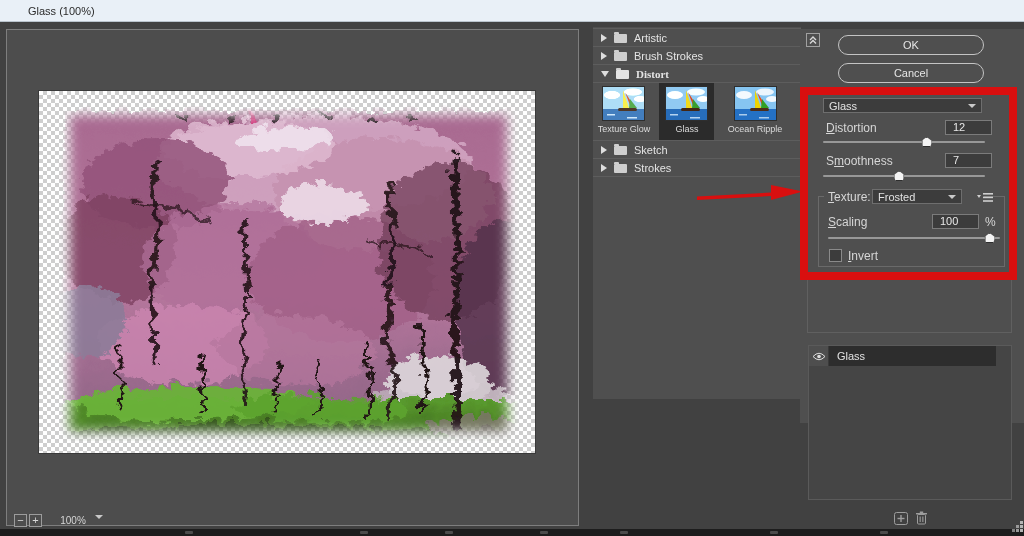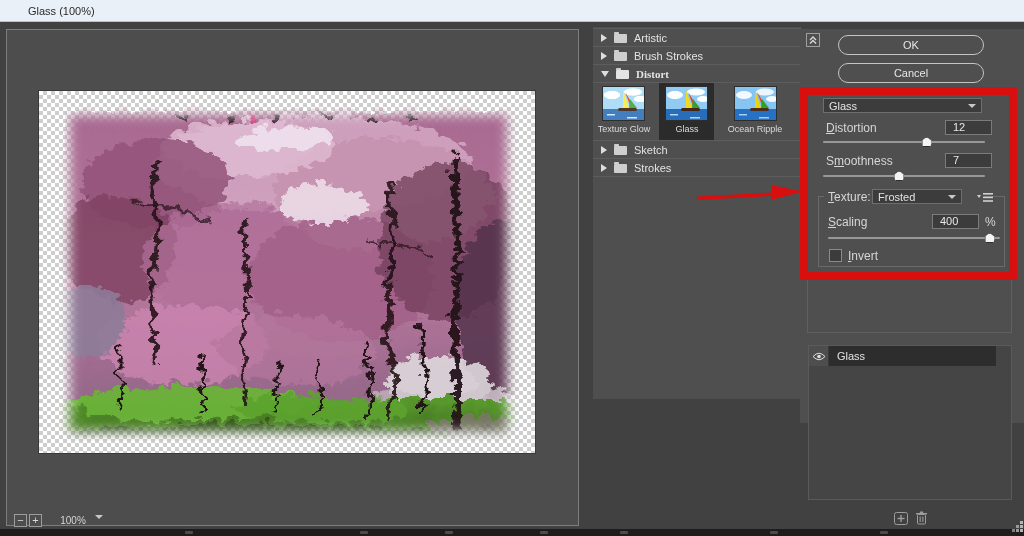--- a/index.html
+++ b/index.html
@@ -314,21 +314,21 @@
       <span class="chev"></span>
     </div>
     <svg style="position:absolute; left:176px; top:163px;" width="18" height="11" viewBox="0 0 18 11">
       <polygon points="1,3 5,3 3,6" fill="#cfcfcf"></polygon>
       <rect x="7" y="1" width="10" height="1.6" fill="#cfcfcf"></rect>
       <rect x="7" y="4.6" width="10" height="1.6" fill="#cfcfcf"></rect>
       <rect x="7" y="8.2" width="10" height="1.6" fill="#cfcfcf"></rect>
     </svg>
 
     <div class="lbl" style="left:28px; top:186px;"><u>S</u>caling</div>
-    <div class="vbox" style="left:132px; top:185px; width:47px;">400</div>
+    <div class="vbox" style="left:132px; top:185px; width:47px;">100</div>
     <div class="lbl" style="left:185px; top:186px;">%</div>
     <div class="slider" style="left:28px; top:203px; width:172px;">
       <div class="track"></div>
       <div class="thumb" style="left: 94%;"></div>
     </div>
 
     <div id="invert-check"></div>
     <div class="lbl" style="left:48px; top:220px;"><u>I</u>nvert</div>
 
     <div id="layers-box">

